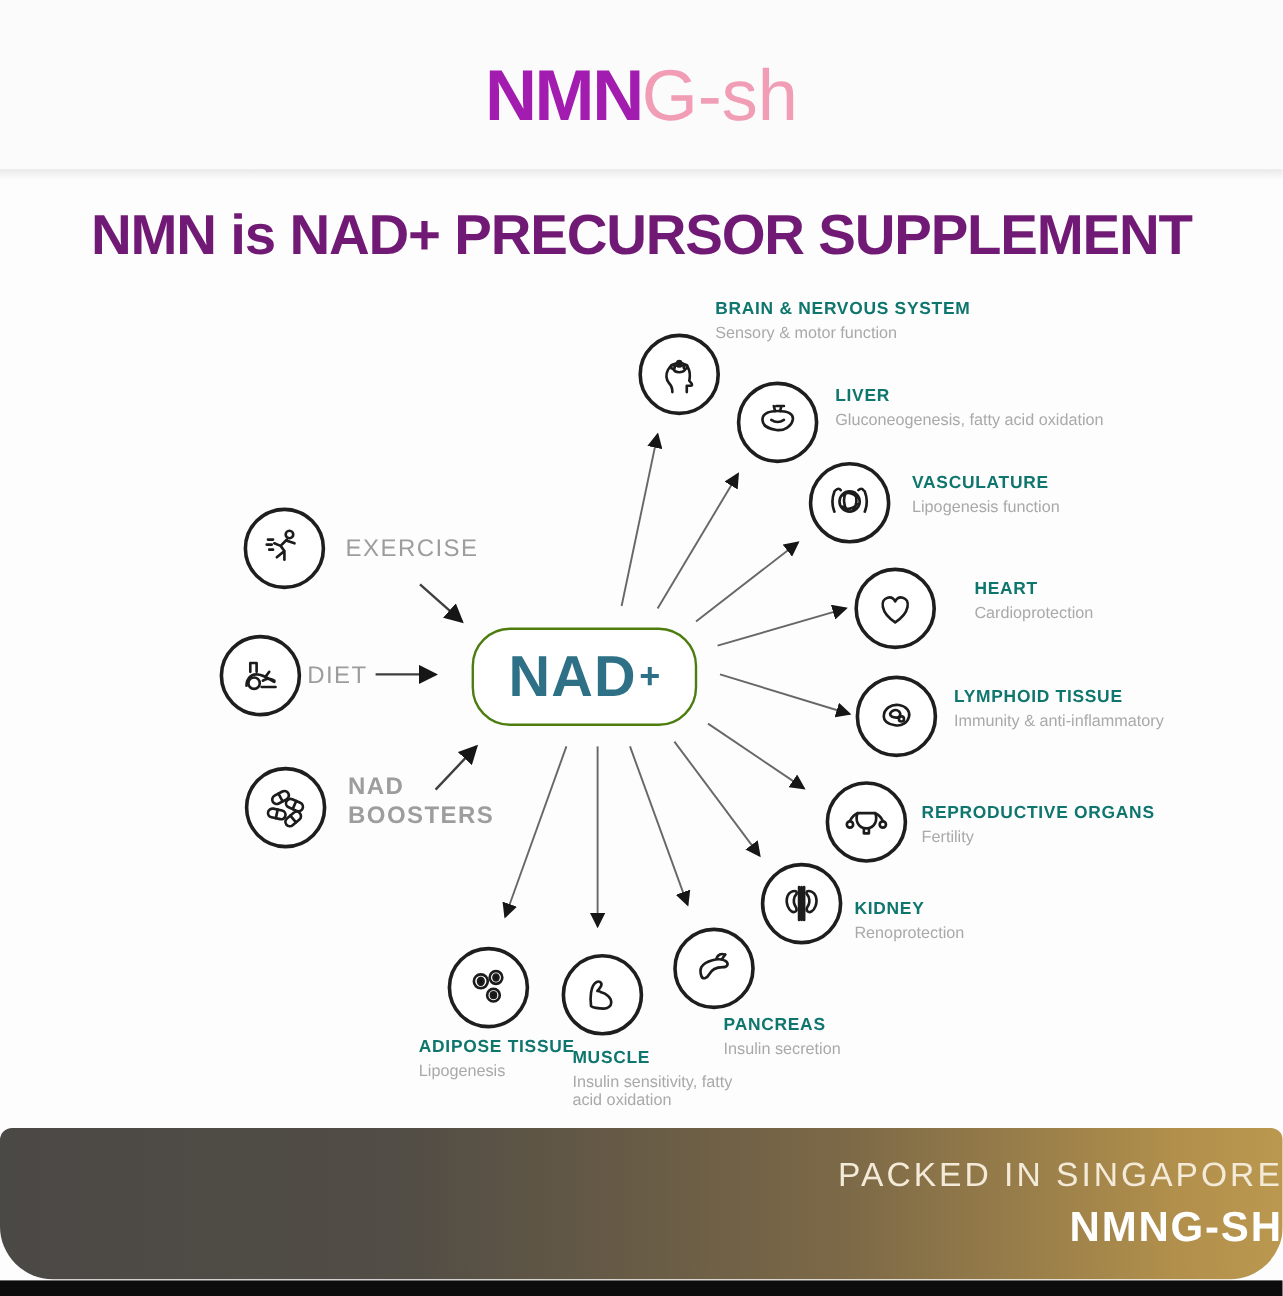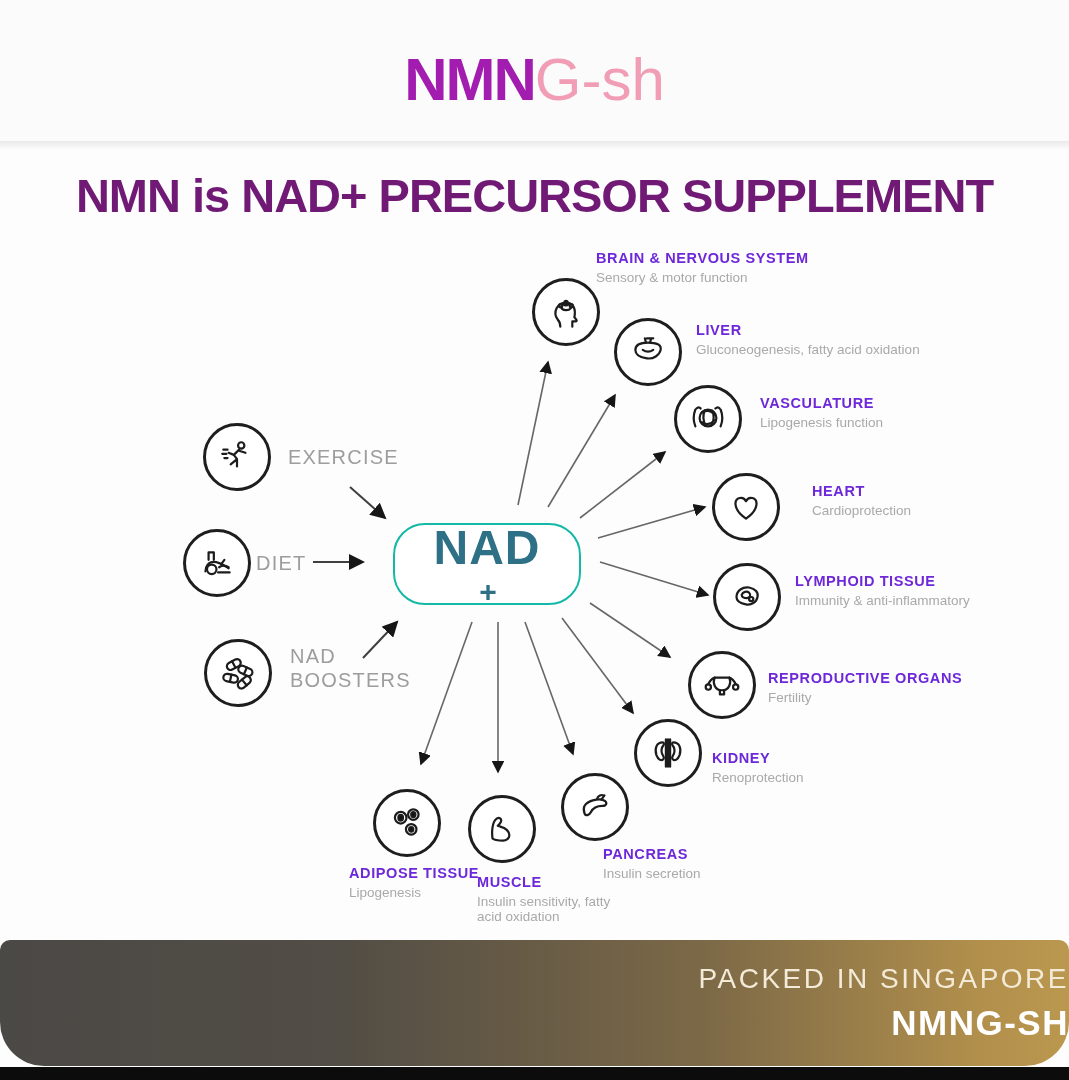--- a/index.html
+++ b/index.html
@@ -15,40 +15,40 @@
   
   .title{position:absolute;top:168px;left:0;width:100%;text-align:center;
         font-size:47px;font-weight:bold;letter-spacing:-1px;color:#701a75;}
   
   .diagram{position:absolute;top:240px;left:0;width:1069px;height:700px;}
   .arrows{position:absolute;top:0;left:0;}
   .circ{position:absolute;width:68px;height:68px;border:3.5px solid #1e1e1e;border-radius:50%;
         background:#fff;display:flex;align-items:center;justify-content:center;box-sizing:border-box;}
   .circ svg{stroke:#1c1c1c;stroke-width:2.1;fill:none;stroke-linecap:round;stroke-linejoin:round;}
   .lbl{position:absolute;}
-  .org-lbl{font-size:14.5px;font-weight:bold;letter-spacing:.6px;color:#6d28d9;white-space:nowrap;}
+  .org-lbl{font-size:14.5px;font-weight:bold;letter-spacing:.6px;color:#0f766e;white-space:nowrap;}
   .org-sub{font-size:13.5px;color:#a9a9a9;margin-top:4px;white-space:nowrap;}
   .wrapok .org-lbl,.wrapok .org-sub{white-space:normal;}
   .src-lbl{font-size:20px;color:#9d9d9d;letter-spacing:1.2px;line-height:24px;}
   .nad-box{position:absolute;left:393px;top:283px;width:184px;height:78px;background:#fff;
-        border:2px solid #14b8a6;border-radius:32px;display:flex;align-items:center;justify-content:center;flex-direction:column;}
+        border:2px solid #4d7c0f;border-radius:32px;display:flex;align-items:center;justify-content:center;}
   .nad-text{font-size:48px;font-weight:800;color:#2e7186;letter-spacing:1px;}
   .nad-sup{font-size:30px;font-weight:800;color:#2e7186;vertical-align:14px;margin-left:2px;}
   
   #c-brain{left:532px;top:38px;} #c-liver{left:614px;top:78px;} #c-vasc{left:674px;top:145px;}
   #c-heart{left:712px;top:233px;} #c-lymph{left:713px;top:323px;} #c-repro{left:688px;top:411px;}
   #c-kidney{left:634px;top:479px;} #c-panc{left:561px;top:533px;} #c-muscle{left:468px;top:555px;}
   #c-adip{left:373px;top:549px;} #c-exer{left:203px;top:183px;} #c-diet{left:183px;top:289px;}
   #c-boost{left:204px;top:399px;}
   
   #l-brain{left:596px;top:10px;} #l-liver{left:696px;top:82px;} #l-vasc{left:760px;top:155px;}
   #l-heart{left:812px;top:243px;} #l-lymph{left:795px;top:333px;} #l-repro{left:768px;top:430px;}
   #l-kidney{left:712px;top:510px;} #l-panc{left:603px;top:606px;}
   #l-muscle{left:477px;top:634px;width:160px;} #l-adip{left:349px;top:625px;}
-  #l-exer{left:288px;top:205px;} #l-diet{left:256px;top:311px;} #l-boost{left:290px;top:404px;width:112px;}
+  #l-exer{left:288px;top:205px;} #l-diet{left:256px;top:311px;} #l-boost{left:290px;top:404px;width:112px;font-weight:bold;}
   
   .footer{position:absolute;top:940px;left:0;width:1069px;height:126px;box-sizing:border-box;
         border-radius:10px 10px 44px 44px;
         background:linear-gradient(90deg,#4b4946 0%,#524d45 32%,#7c6947 66%,#b2904c 92%,#ba984f 100%);
         display:flex;flex-direction:column;align-items:flex-end;justify-content:center;
         }
   .footer-line1{font-size:28px;font-weight:300;letter-spacing:2.5px;color:#f3ead8;}
   .footer-line2{font-size:35px;font-weight:bold;letter-spacing:1.5px;color:#ffffff;margin-top:8px;}
   .bottom-strip{position:absolute;top:1067px;left:0;width:100%;height:13px;background:#0c0c0c;}
 </style>

